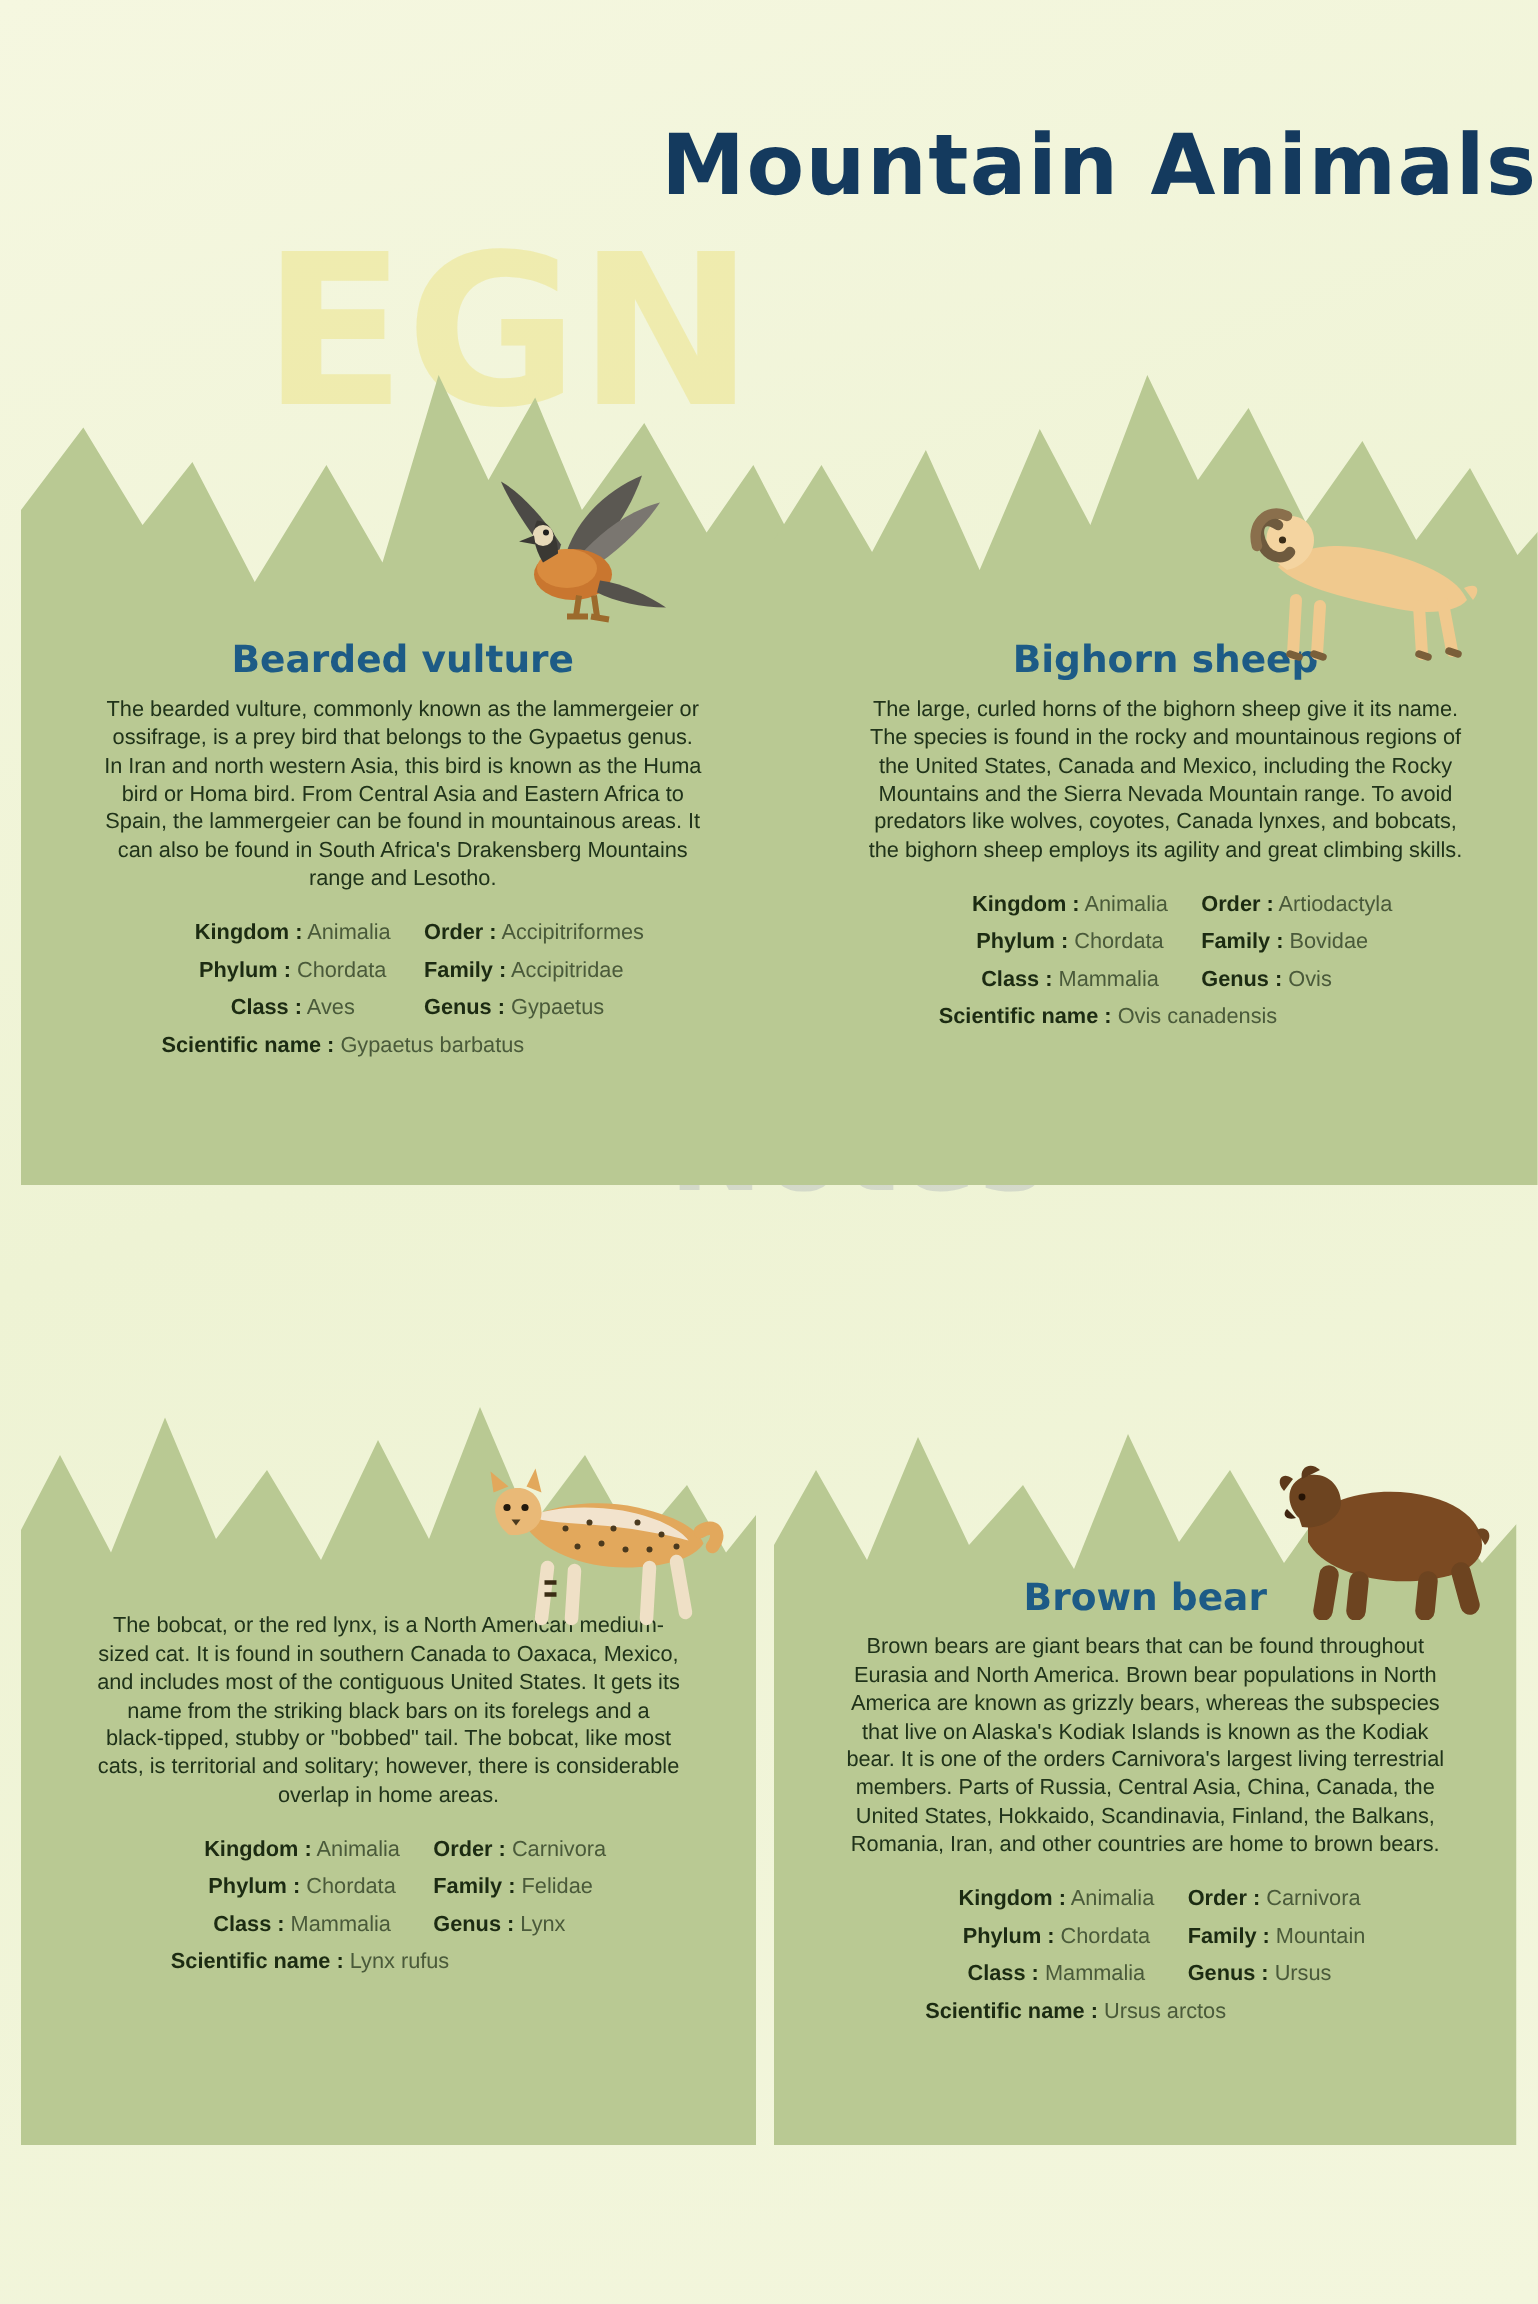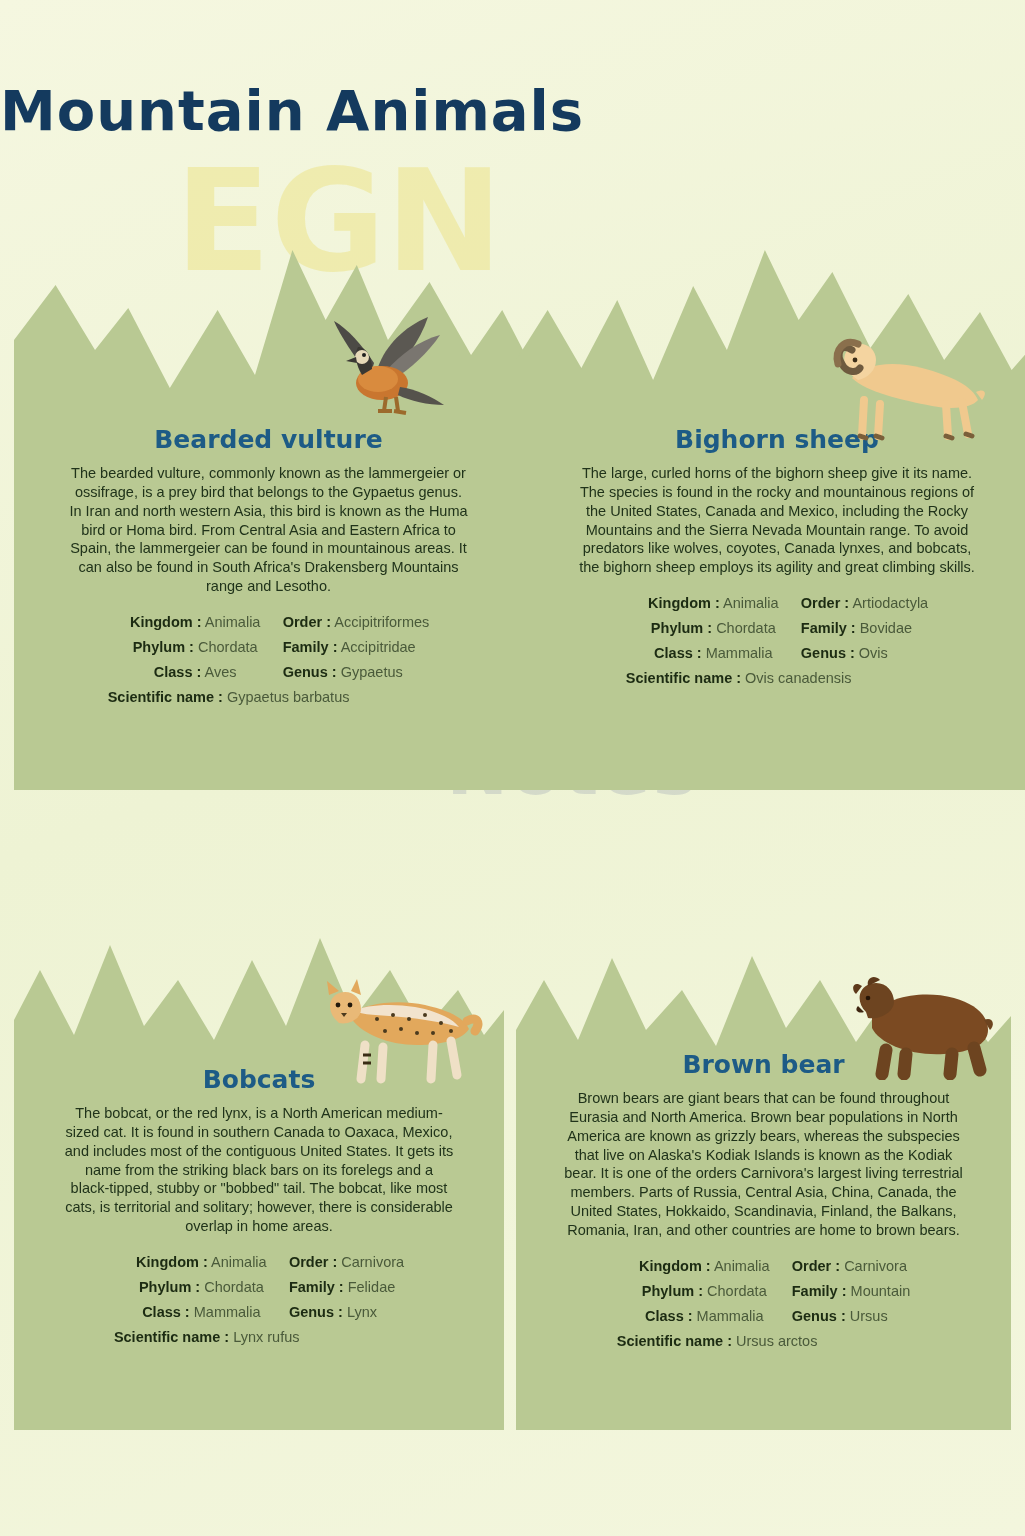--- a/index.html
+++ b/index.html
@@ -46,21 +46,21 @@
     font-weight: bold;
     color: rgba(235,225,120,0.45);
     font-family: "DejaVu Sans", sans-serif;
   }
 
   
   .title {
     position: absolute;
     top: 78px;
     width: 100%;
-    text-align: left;
+    text-align: right;
     font-size: 56px;
     font-weight: bold;
     color: #143a5e;
     letter-spacing: 1px;
     font-family: "DejaVu Sans", sans-serif;
     z-index: 10;
   }
 
   
   .card {
@@ -233,21 +233,20 @@
         <path d="M154,62 C162,58 166,62 160,70" fill="#f0c98e"></path>
       </g>
     </svg>
   </div>
 
   <div class="card" style="left:14px; top:830px; width:490px; height:600px;">
     <svg class="mtn-svg" viewBox="0 0 490 600" preserveAspectRatio="none">
       <path fill="#b9c993" d="M0,600 L0,190 L26,140 L60,205 L96,115 L130,196 L164,150 L200,210 L238,130 L272,196 L306,108 L340,188 L376,140 L410,200 L444,160 L470,205 L490,180 L490,600 Z"></path>
     </svg>
     <div class="card-inner" style="top:235px;">
-      <div class="animal-name">Bobcats</div>
       <div class="desc" style="width:390px;">The bobcat, or the red lynx, is a North American medium-sized cat. It is found in southern Canada to Oaxaca, Mexico, and includes most of the contiguous United States. It gets its name from the striking black bars on its forelegs and a black-tipped, stubby or "bobbed" tail. The bobcat, like most cats, is territorial and solitary; however, there is considerable overlap in home areas.</div>
       <div class="facts">
         <div class="fact-row">
           <div class="fact col-a"><b>Kingdom :</b> <span>Animalia</span></div>
           <div class="fact col-b"><b>Order :</b> <span>Carnivora</span></div>
         </div>
         <div class="fact-row">
           <div class="fact col-a"><b>Phylum :</b> <span>Chordata</span></div>
           <div class="fact col-b"><b>Family :</b> <span>Felidae</span></div>
         </div>

